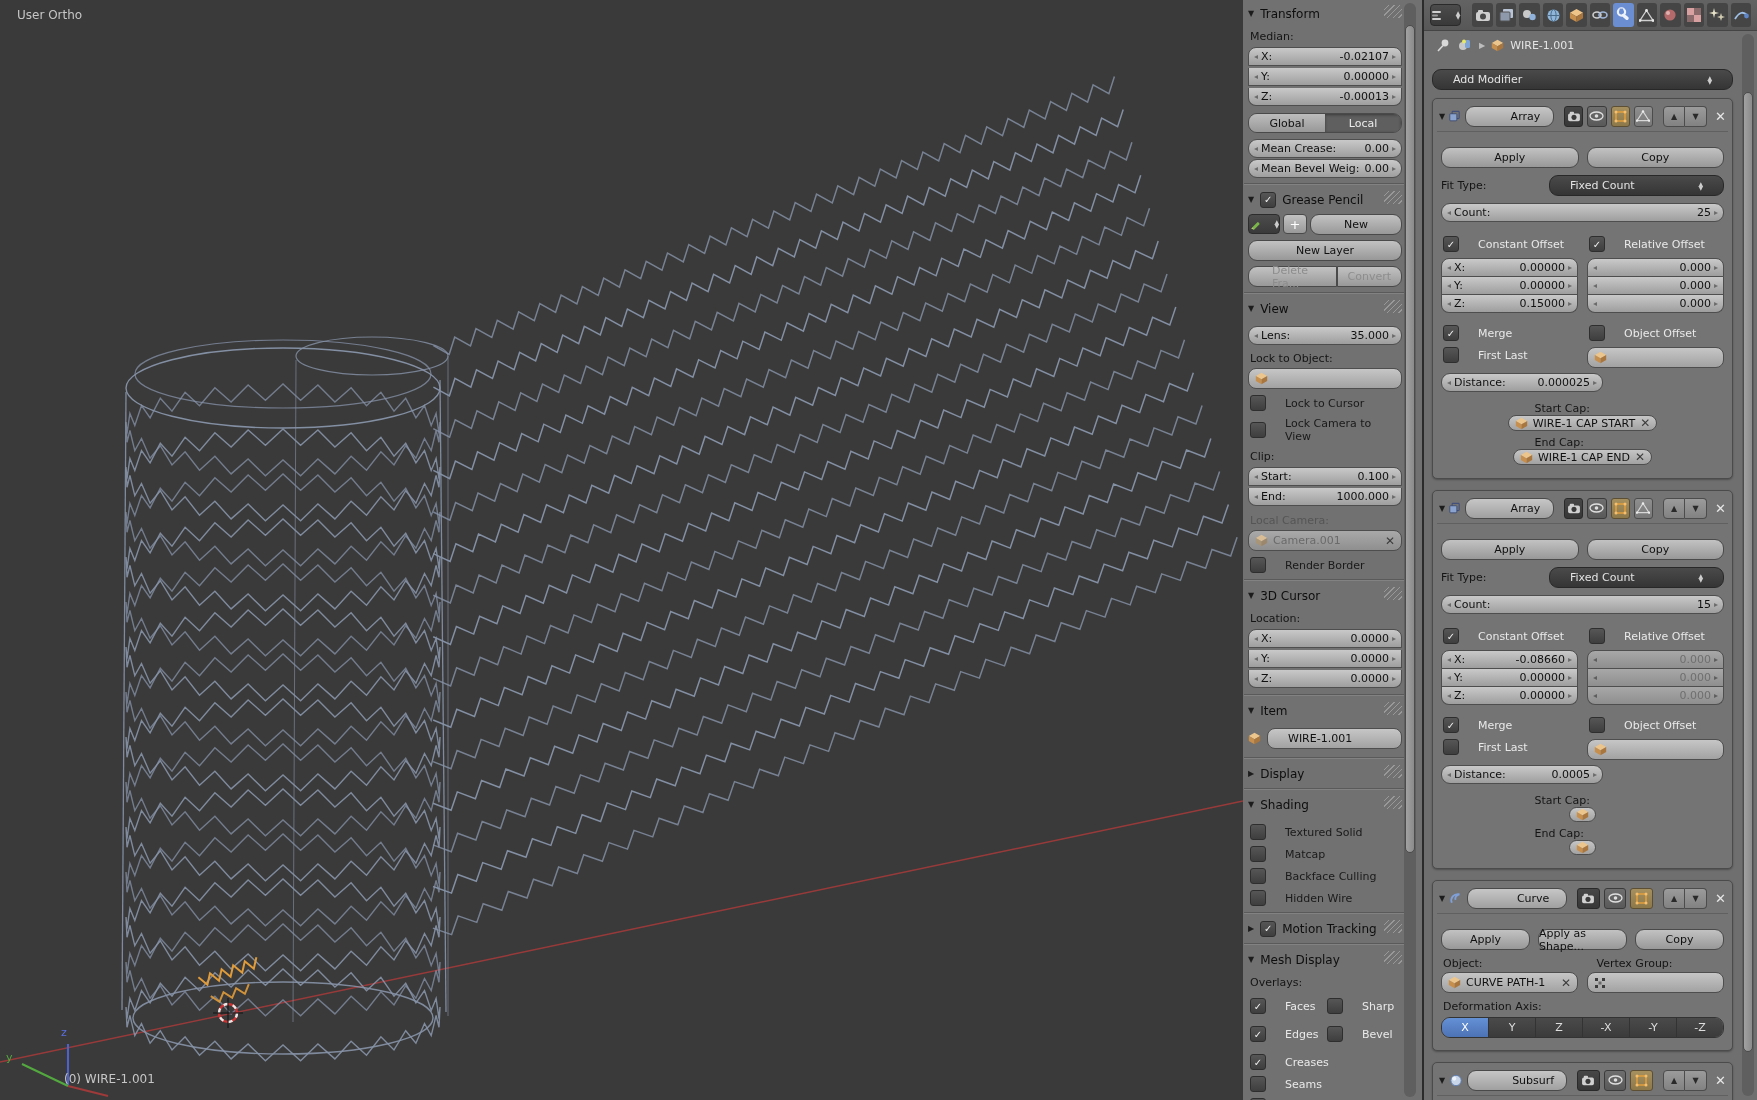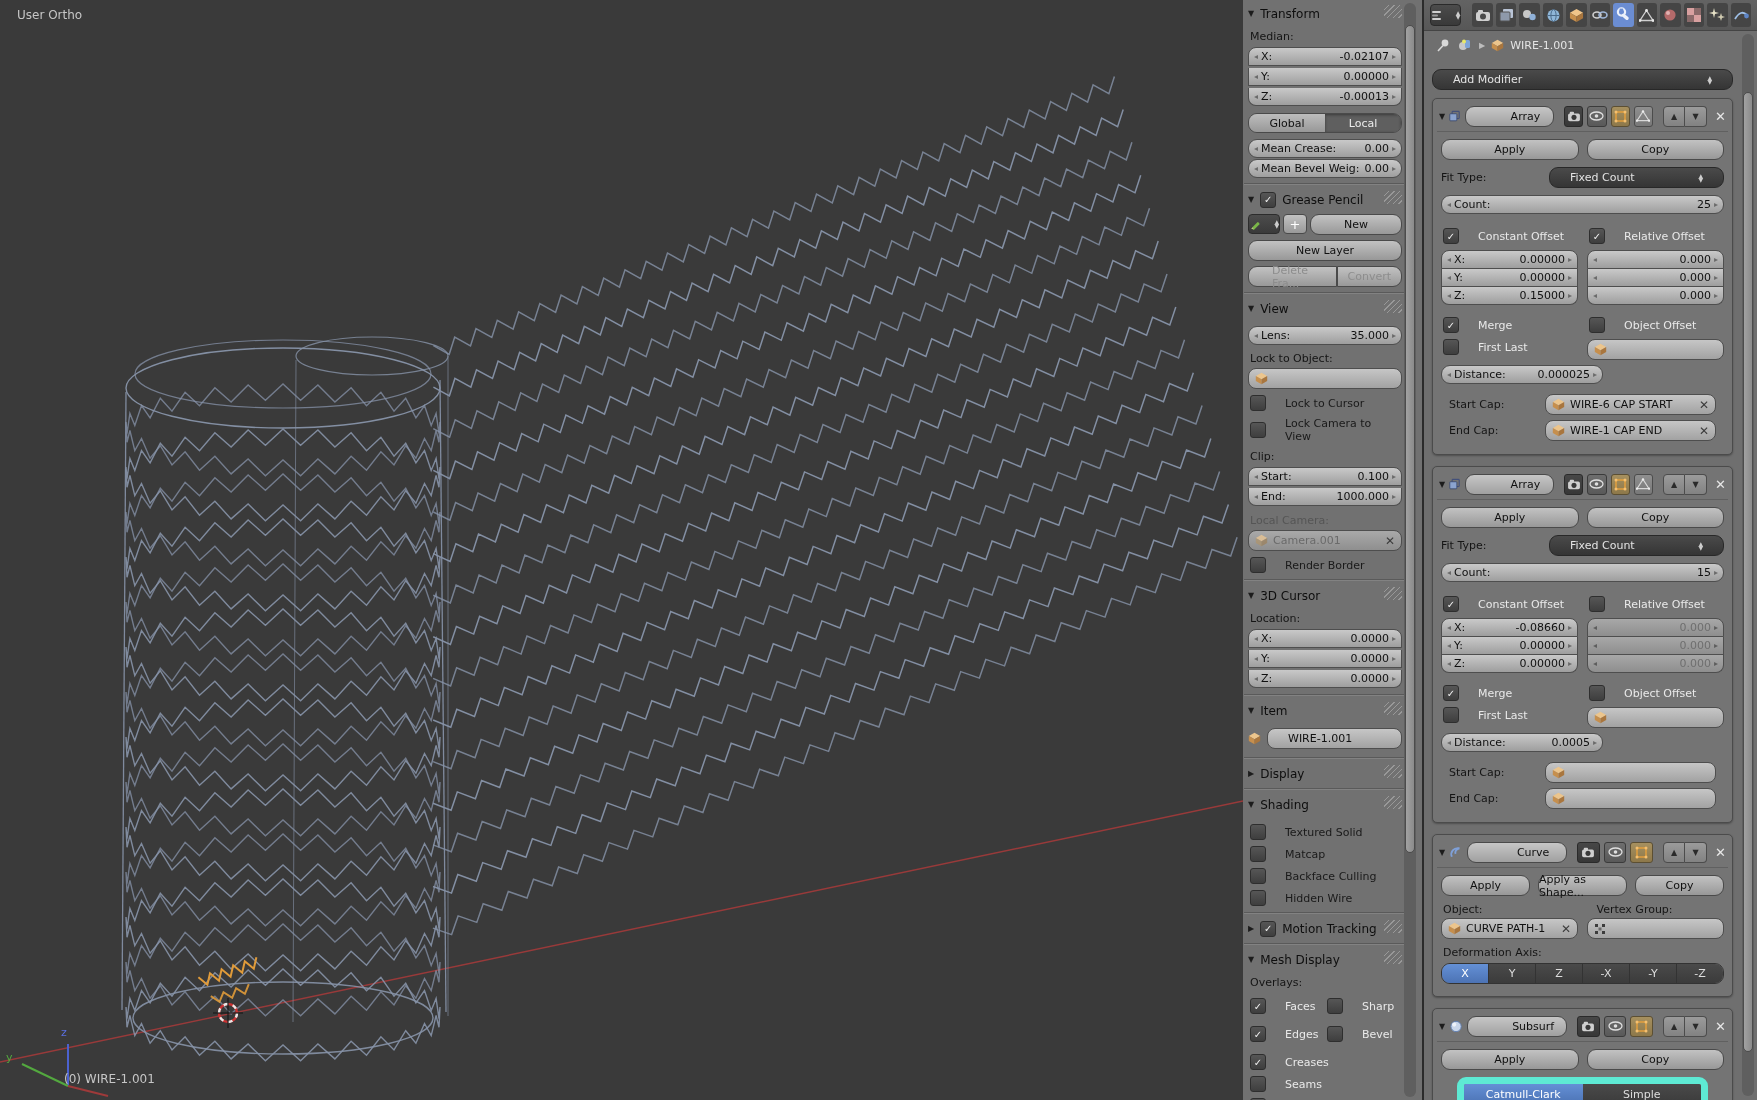--- a/index.html
+++ b/index.html
@@ -84,27 +84,27 @@
   .hib.dark{background:linear-gradient(#474747,#373737);border:1px solid #2a2a2a;}
   .hib.mid{background:linear-gradient(#6e6e6e,#595959);border:1px solid #3b3b3b;}
   .hib.tan{background:linear-gradient(#a6905f,#8d784a);border:1px solid #5c4f33;}
   .hib.lite{background:linear-gradient(#8f8f8f,#787878);border:1px solid #4c4c4c;}
   .updown{display:flex;margin-left:6px;}
   .updown .hib{width:22px;border-radius:0;background:linear-gradient(#9b9b9b,#828282);border:1px solid #4c4c4c;color:#2a2a2a;font-size:8px;}
   .updown .hib:first-child{border-radius:4px 0 0 4px;}
   .updown .hib:last-child{border-radius:0 4px 4px 0;border-left:none;}
   .mx{margin-left:4px;color:#e8e8e8;font-size:13px;}
   .btnrow{display:flex;gap:8px;margin:7px 0;}
-  .btnrow .btn{flex:1;}
+  .btnrow .btn{flex:1;margin-top:8px;}
   .fitrow{display:flex;align-items:center;margin:7px 0;}
   .fitrow .flab{width:108px;color:#151515;}
   .fitrow .ddark{flex:1;}
   .offgrid{display:flex;gap:9px;}
   .offgrid>.col{flex:1;min-width:0;}
-  .caprow{display:flex;align-items:center;margin:5px 8px;}
+  .caprow{display:flex;align-items:center;margin:5px 0;flex-direction:column;}
   .caprow .flab{width:96px;color:#151515;}
   .caprow .txtfield{flex:1;}
   .axisbar{display:flex;height:19px;border:1px solid #333;border-radius:9px;overflow:hidden;margin:4px 0;}
   .axisbar .seg{flex:1;background:linear-gradient(#4a4a4a,#3b3b3b);color:#dedede;display:flex;align-items:center;justify-content:center;border-left:1px solid #333;}
   .axisbar .seg:first-child{border-left:none;}
   .axisbar .seg.on{background:linear-gradient(#6490d6,#4c73b4);color:#fff;}
   .pair2{display:flex;height:20px;border:7px solid #5eead4;border-radius:9px;overflow:hidden;margin:7px 16px;}
   .pair2 .seg{flex:1;display:flex;align-items:center;justify-content:center;background:linear-gradient(#4a4a4a,#3b3b3b);color:#dedede;}
   .pair2 .seg.on{background:linear-gradient(#6490d6,#4c73b4);color:#fff;}
   .collabels{display:flex;margin:6px 2px 2px;color:#151515;gap:28px;}
@@ -699,21 +699,21 @@
             <span class="arr">▸</span>
           </div>
       <div class="caprow" style="margin-top:10px;">
         <span class="flab">Start Cap:</span>
         <div class="txtfield">
           <svg class="cube" viewBox="0 0 16 16">
                 <polygon points="8,1 15,5 8,9 1,5" fill="#ecc58c"></polygon>
                 <polygon points="1,5 8,9 8,15 1,11" fill="#c68f4d"></polygon>
                 <polygon points="15,5 8,9 8,15 15,11" fill="#a9763e"></polygon>
               </svg>
-          <span>WIRE-6 CAP START</span>
+          <span>WIRE-1 CAP START</span>
           <span class="xdel">✕</span>
         </div>
       </div>
       <div class="caprow">
         <span class="flab">End Cap:</span>
         <div class="txtfield">
           <svg class="cube" viewBox="0 0 16 16">
                 <polygon points="8,1 15,5 8,9 1,5" fill="#ecc58c"></polygon>
                 <polygon points="1,5 8,9 8,15 1,11" fill="#c68f4d"></polygon>
                 <polygon points="15,5 8,9 8,15 15,11" fill="#a9763e"></polygon>

